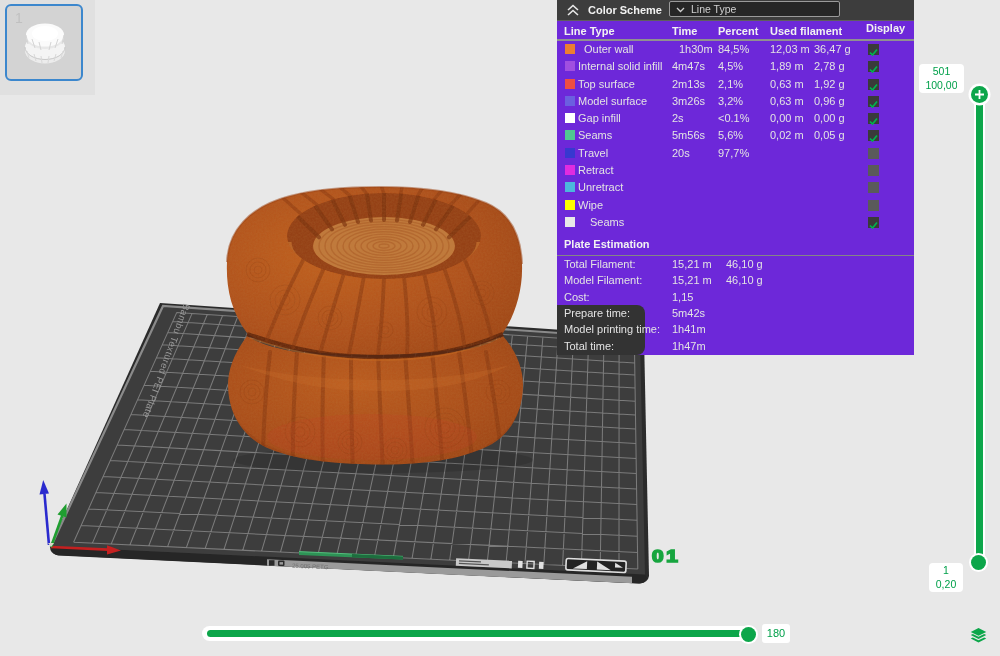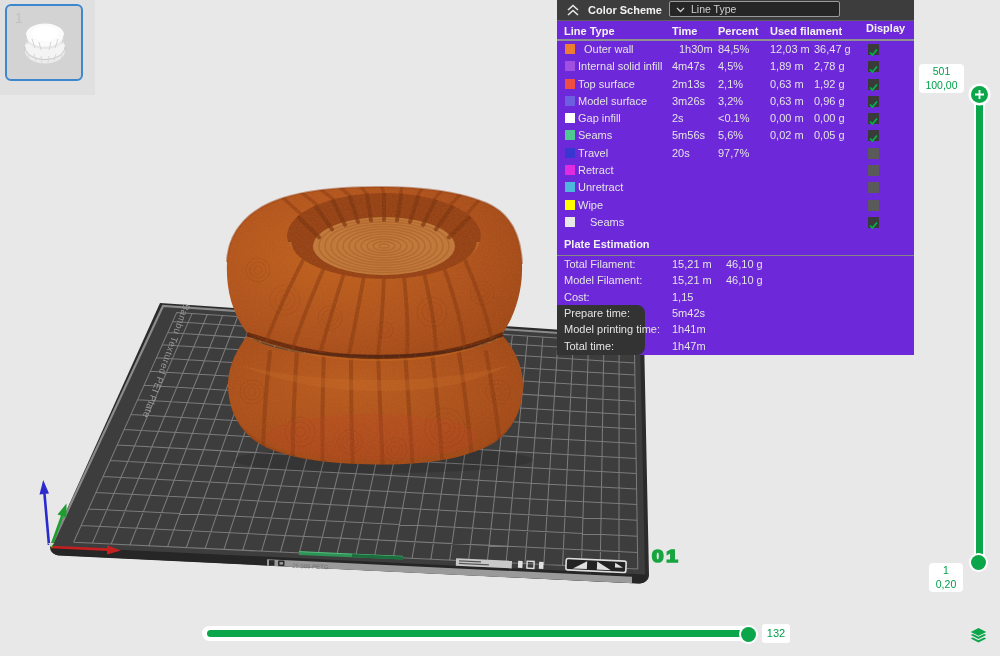--- a/index.html
+++ b/index.html
@@ -297,13 +297,13 @@
 <div class="abs" style="left:929px;top:563px;width:34px;height:29px;background:#fff;border-radius:4px;text-align:center;font-size:10.5px;line-height:14px;color:#00a04a">1<br>0,20</div>
 <svg class="abs" style="left:969px;top:628px" width="19" height="15.5" viewBox="0 0 22 18">
 <path d="M11,0 L20,4.5 L11,9 L2,4.5 Z" fill="#0ca64a"></path>
 <path d="M2,8.2 L11,12.7 L20,8.2 L17.6,7 L11,10.3 L4.4,7 Z" fill="#0ca64a"></path>
 <path d="M2,12.2 L11,16.7 L20,12.2 L17.6,11 L11,14.3 L4.4,11 Z" fill="#0ca64a"></path>
 </svg>
 
 <div class="abs" style="left:202px;top:626px;width:551px;height:15px;background:#ffffff;border-radius:7.5px"></div>
 <div class="abs" style="left:207px;top:630px;width:536px;height:7px;background:#0ca64a;border-radius:3.5px"></div>
 <div class="abs" style="left:740.5px;top:627px;width:15px;height:15px;background:#0ca64a;border-radius:50%;box-shadow:0 0 0 2px #fff"></div>
-<div class="abs" style="left:762px;top:624px;width:28px;height:19px;background:#fff;border-radius:3px;text-align:center;font-size:11px;line-height:19px;color:#00a04a">132</div>
+<div class="abs" style="left:762px;top:624px;width:28px;height:19px;background:#fff;border-radius:3px;text-align:center;font-size:11px;line-height:19px;color:#00a04a">180</div>
 </div>
 </body></html>

